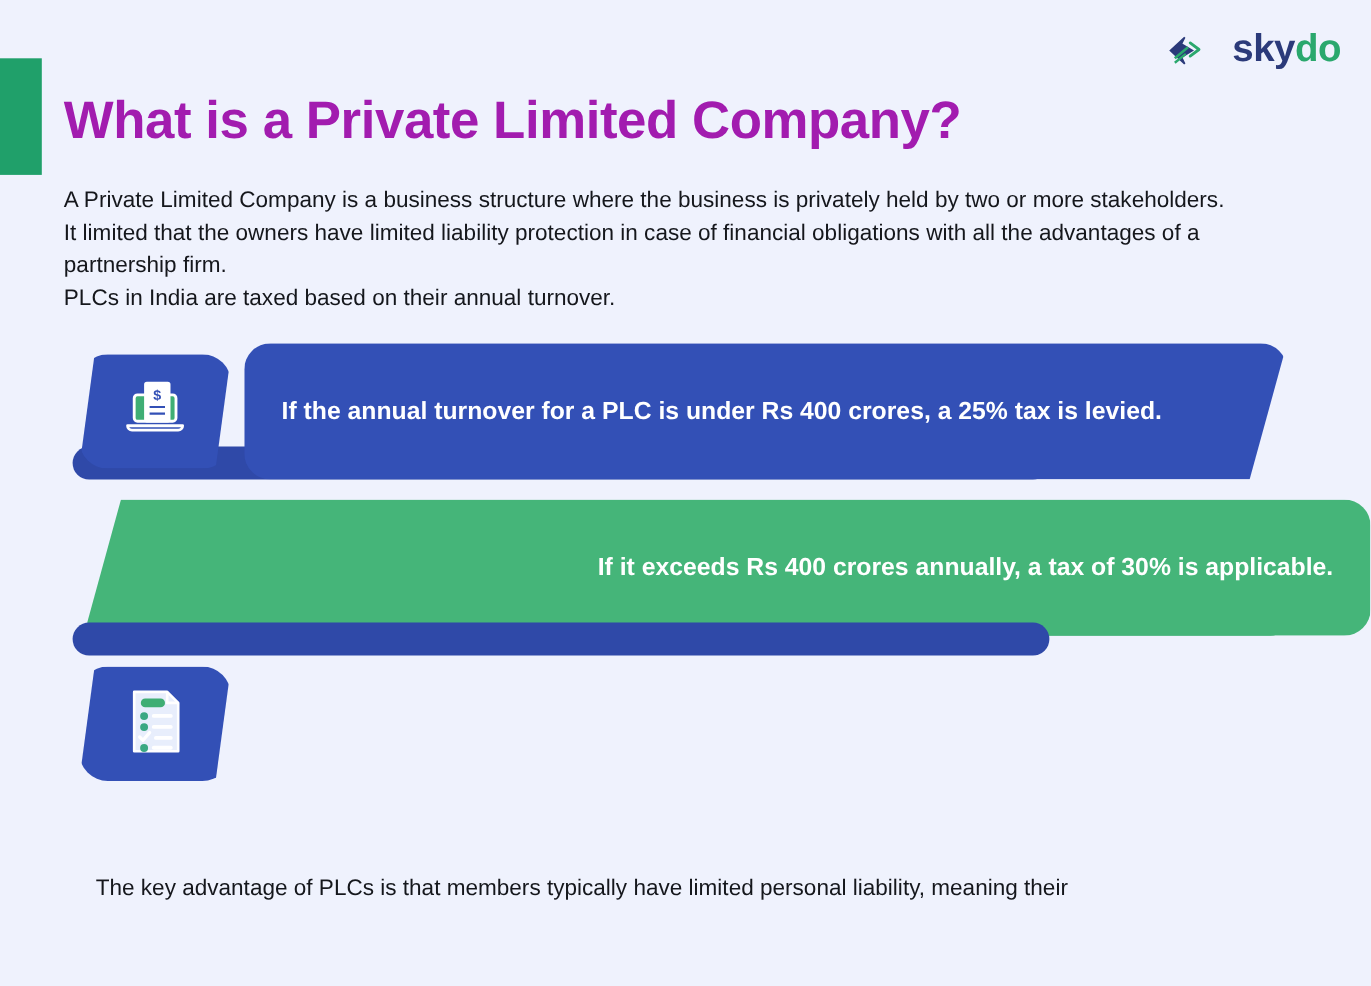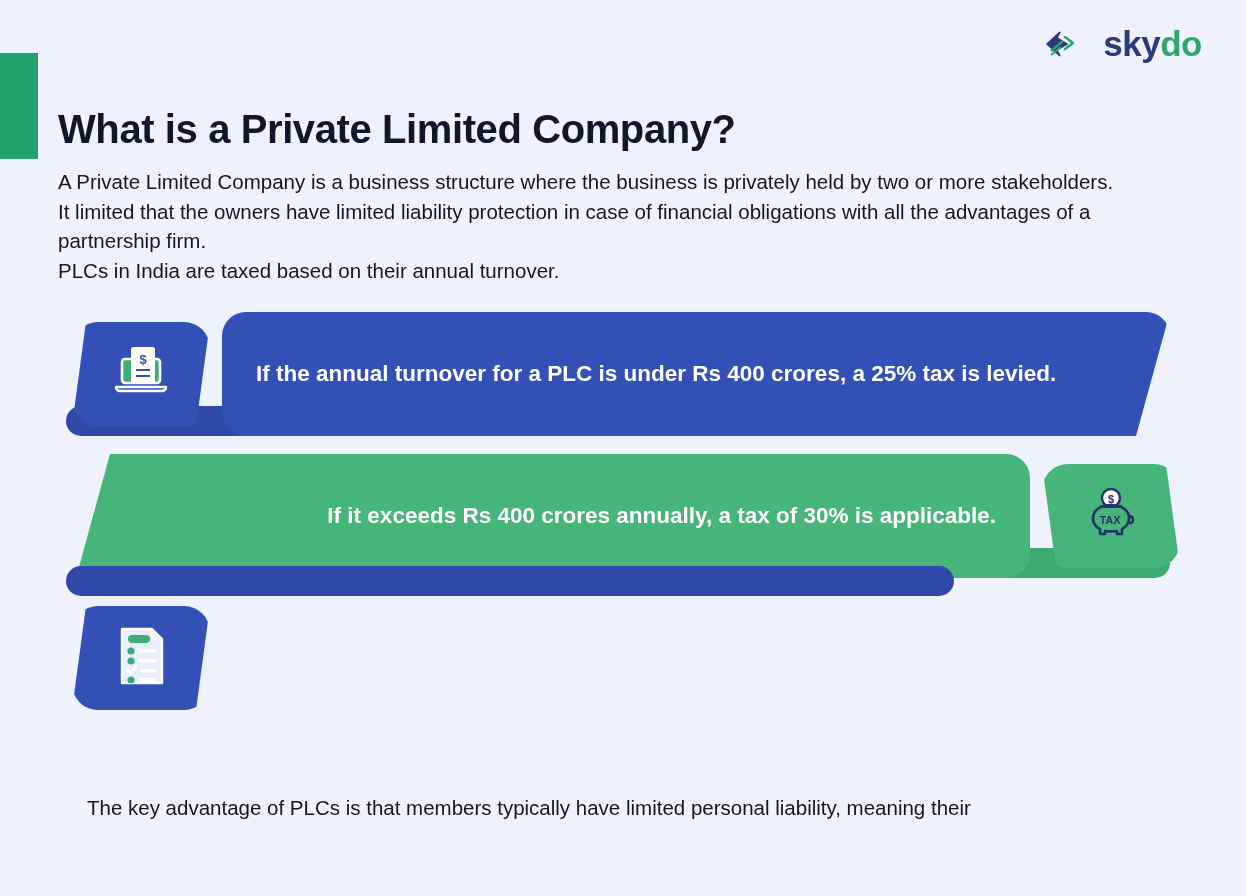--- a/index.html
+++ b/index.html
@@ -22,46 +22,45 @@
     left: 0;
     top: 53px;
     width: 38px;
     height: 106px;
     background: #20a06a;
   }
 
   
   .logo {
     position: absolute;
-    right: 44px;
+    right: 27px;
     top: 26px;
     display: flex;
-    align-items: center;
+    align-items: flex-end;
     gap: 24px;
   }
   .logo-mark { display: block; }
   .logo-word {
     font-size: 35px;
     font-weight: bold;
     letter-spacing: -0.5px;
     line-height: 1;
   }
   .logo-sky { color: #2b3a7a; }
   .logo-do  { color: #2aa86d; }
 
   
   .page-title {
     position: absolute;
     left: 58px;
     top: 82px;
-    font-size: 40px;
+    font-size: 48px;
     font-weight: bold;
-    color: #0f172a;
+    color: #a21caf;
     letter-spacing: -0.4px;
-    margin-top: 25px;
   }
 
   
   .intro {
     position: absolute;
     left: 58px;
     top: 167px;
     width: 1070px;
     font-size: 20.5px;
     line-height: 29.5px;
@@ -123,21 +122,20 @@
   }
   .card-row.left .card-body {
     margin-left: 222px;
     margin-right: 76px;
     clip-path: polygon(0 0, 100% 0, calc(100% - 34px) 100%, 0 100%);
     padding-left: 34px;
     padding-right: 80px;
   }
   .card-row.right .card-body {
     margin-left: 76px;
-    margin-right: 216px;
     clip-path: polygon(34px 0, 100% 0, 100% 100%, 0 100%);
     padding-left: 80px;
     padding-right: 34px;
     align-items: center;
   }
 
   .card-text {
     font-size: 22.5px;
     font-weight: bold;
     line-height: 32px;

